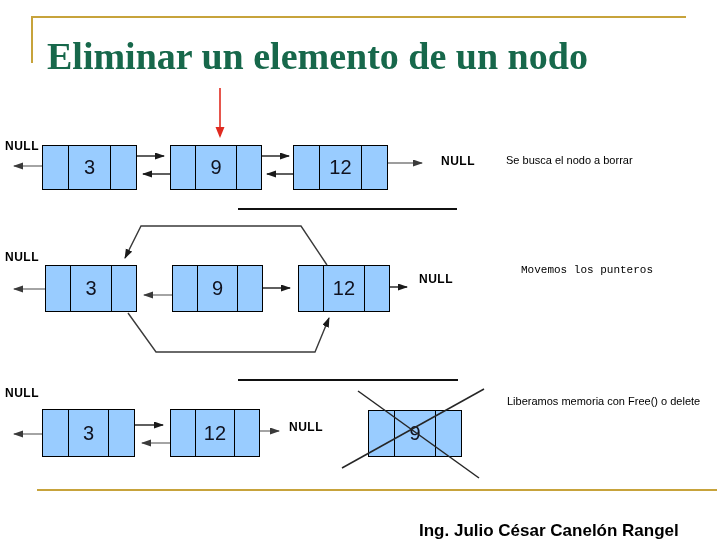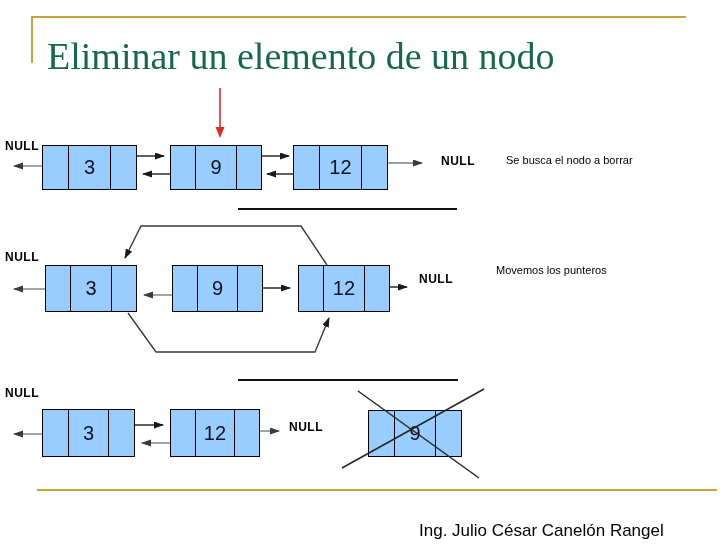--- a/index.html
+++ b/index.html
@@ -8,42 +8,42 @@
     font-family:"Liberation Sans",sans-serif;overflow:hidden;
   }
   
   .gold{position:absolute;background:#C7A33B;}
   #gold-top{left:31px;top:16px;width:655px;height:2px;}
   #gold-left{left:31px;top:16px;width:2px;height:47px;}
   #gold-bottom{left:37px;top:489px;width:680px;height:2px;}
   
   #title{
     position:absolute;left:47px;top:34px;width:640px;
-    font-family:"Liberation Serif",serif;font-size:38px;font-weight:400;
+    font-family:"Liberation Serif",serif;font-size:38px;font-weight:700;
     color:#17684B;letter-spacing:0px;white-space:nowrap;
   }
   
   .node{
     position:absolute;display:flex;box-sizing:border-box;
     background:#99CCFF;border:1px solid #000;z-index:1;
   }
   .cell{display:block;height:100%;box-sizing:border-box;}
   .cell.prev{width:27%;}
   .cell.data{
     width:46%;border-left:1px solid #000;border-right:1px solid #000;
     display:flex;align-items:center;justify-content:center;
     font-size:20px;color:#10121f;
   }
   .cell.next{width:27%;}
   
   .lbl{position:absolute;color:#000;z-index:3;white-space:nowrap;}
   .null-lbl{font-weight:bold;font-size:12px;letter-spacing:0.5px;}
   .caption{font-size:11px;}
   #caption-3{white-space:normal;width:210px;line-height:1.75;}
-  #footer{font-size:17px;}
+  #footer{font-size:17px;font-weight:bold;}
   
   #arrows{position:absolute;left:0;top:0;z-index:2;}
 </style>
 </head>
 <body>
 
 <div id="slide">
 
   <div id="gold-top" class="gold"></div>
   <div id="gold-left" class="gold"></div>
@@ -144,21 +144,21 @@
   </div>
   <div class="node" style="left:298px;top:265px;width:92px;height:47px;">
     <span class="cell prev"></span>
     <span class="cell data">
         <span>12</span>
       </span>
     <span class="cell next"></span>
   </div>
 
   <div class="lbl null-lbl" style="left:419px;top:272px;">NULL</div>
-  <div class="lbl caption" style="left:496px;top:264px;">Movemos los punteros</div>
+  <div class="lbl caption" style="left:521px;top:264px;font-family:Liberation Mono, monospace;">Movemos los punteros</div>
 
   <div class="lbl null-lbl" style="left:5px;top:386px;">NULL</div>
 
   <div class="node" style="left:42px;top:409px;width:93px;height:48px;">
     <span class="cell prev"></span>
     <span class="cell data">
         <span>3</span>
       </span>
     <span class="cell next"></span>
   </div>
@@ -173,16 +173,17 @@
   <div class="lbl null-lbl" style="left:289px;top:420px;">NULL</div>
 
   <div class="node" style="left:368px;top:410px;width:94px;height:47px;">
     <span class="cell prev"></span>
     <span class="cell data">
         <span>9</span>
       </span>
     <span class="cell next"></span>
   </div>
 
+  <div id="caption-3" class="lbl caption" style="left:507px;top:392px;">Liberamos memoria con Free() o delete</div>
 
   <div id="footer" class="lbl" style="left:419px;top:521px;">Ing. Julio César Canelón Rangel</div>
 
 </div>
 
 </body></html>

